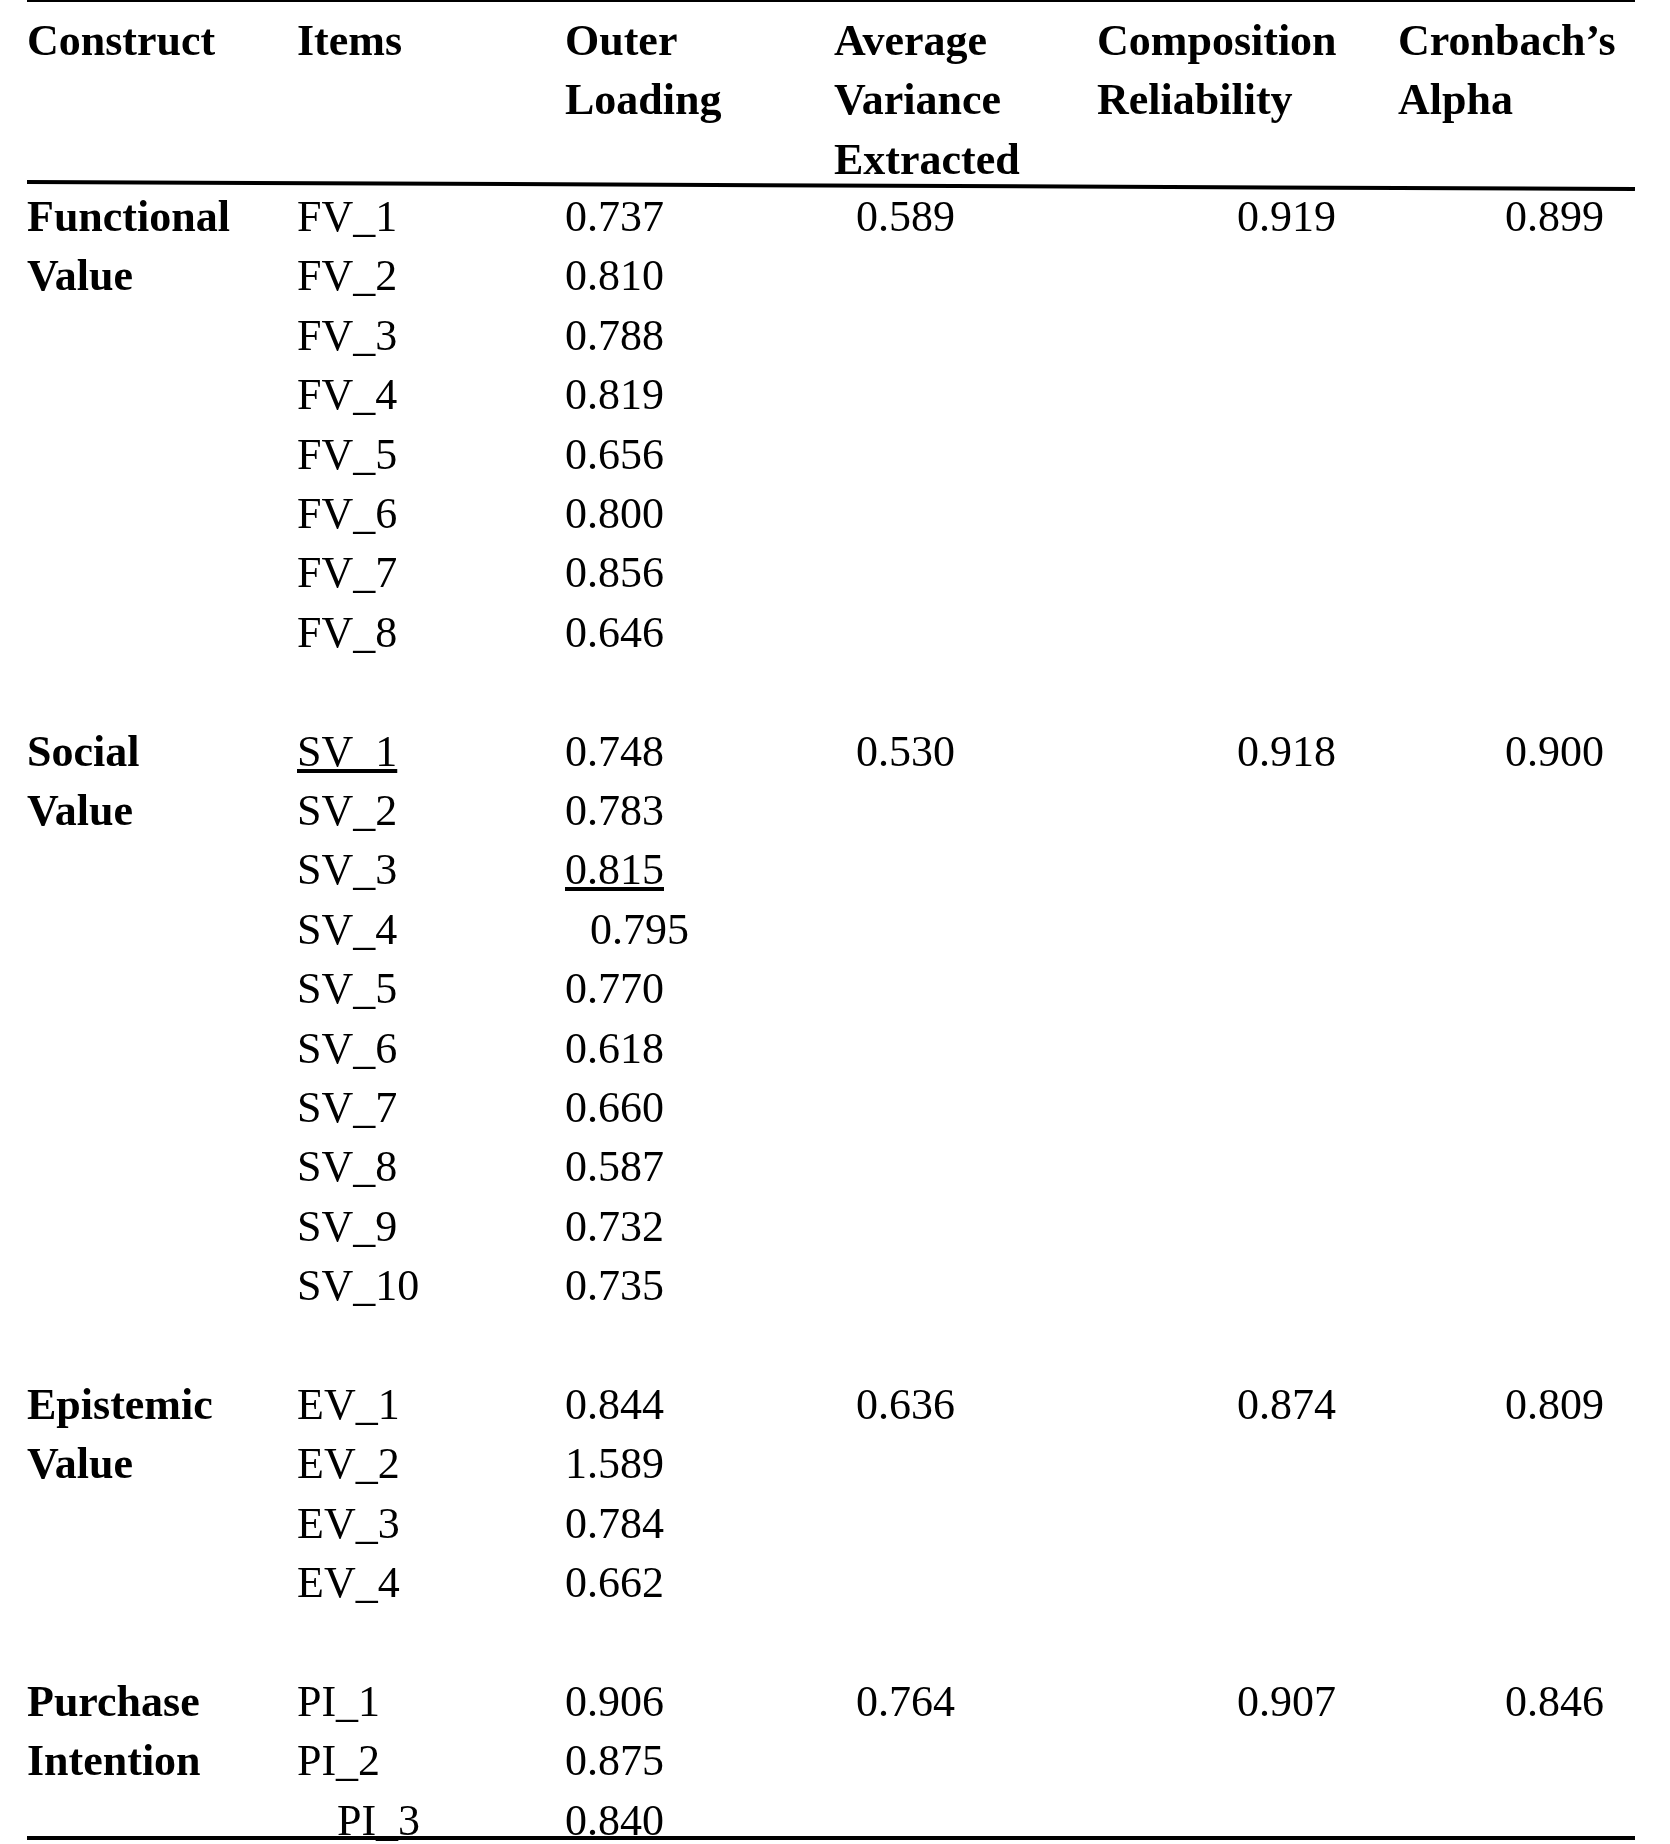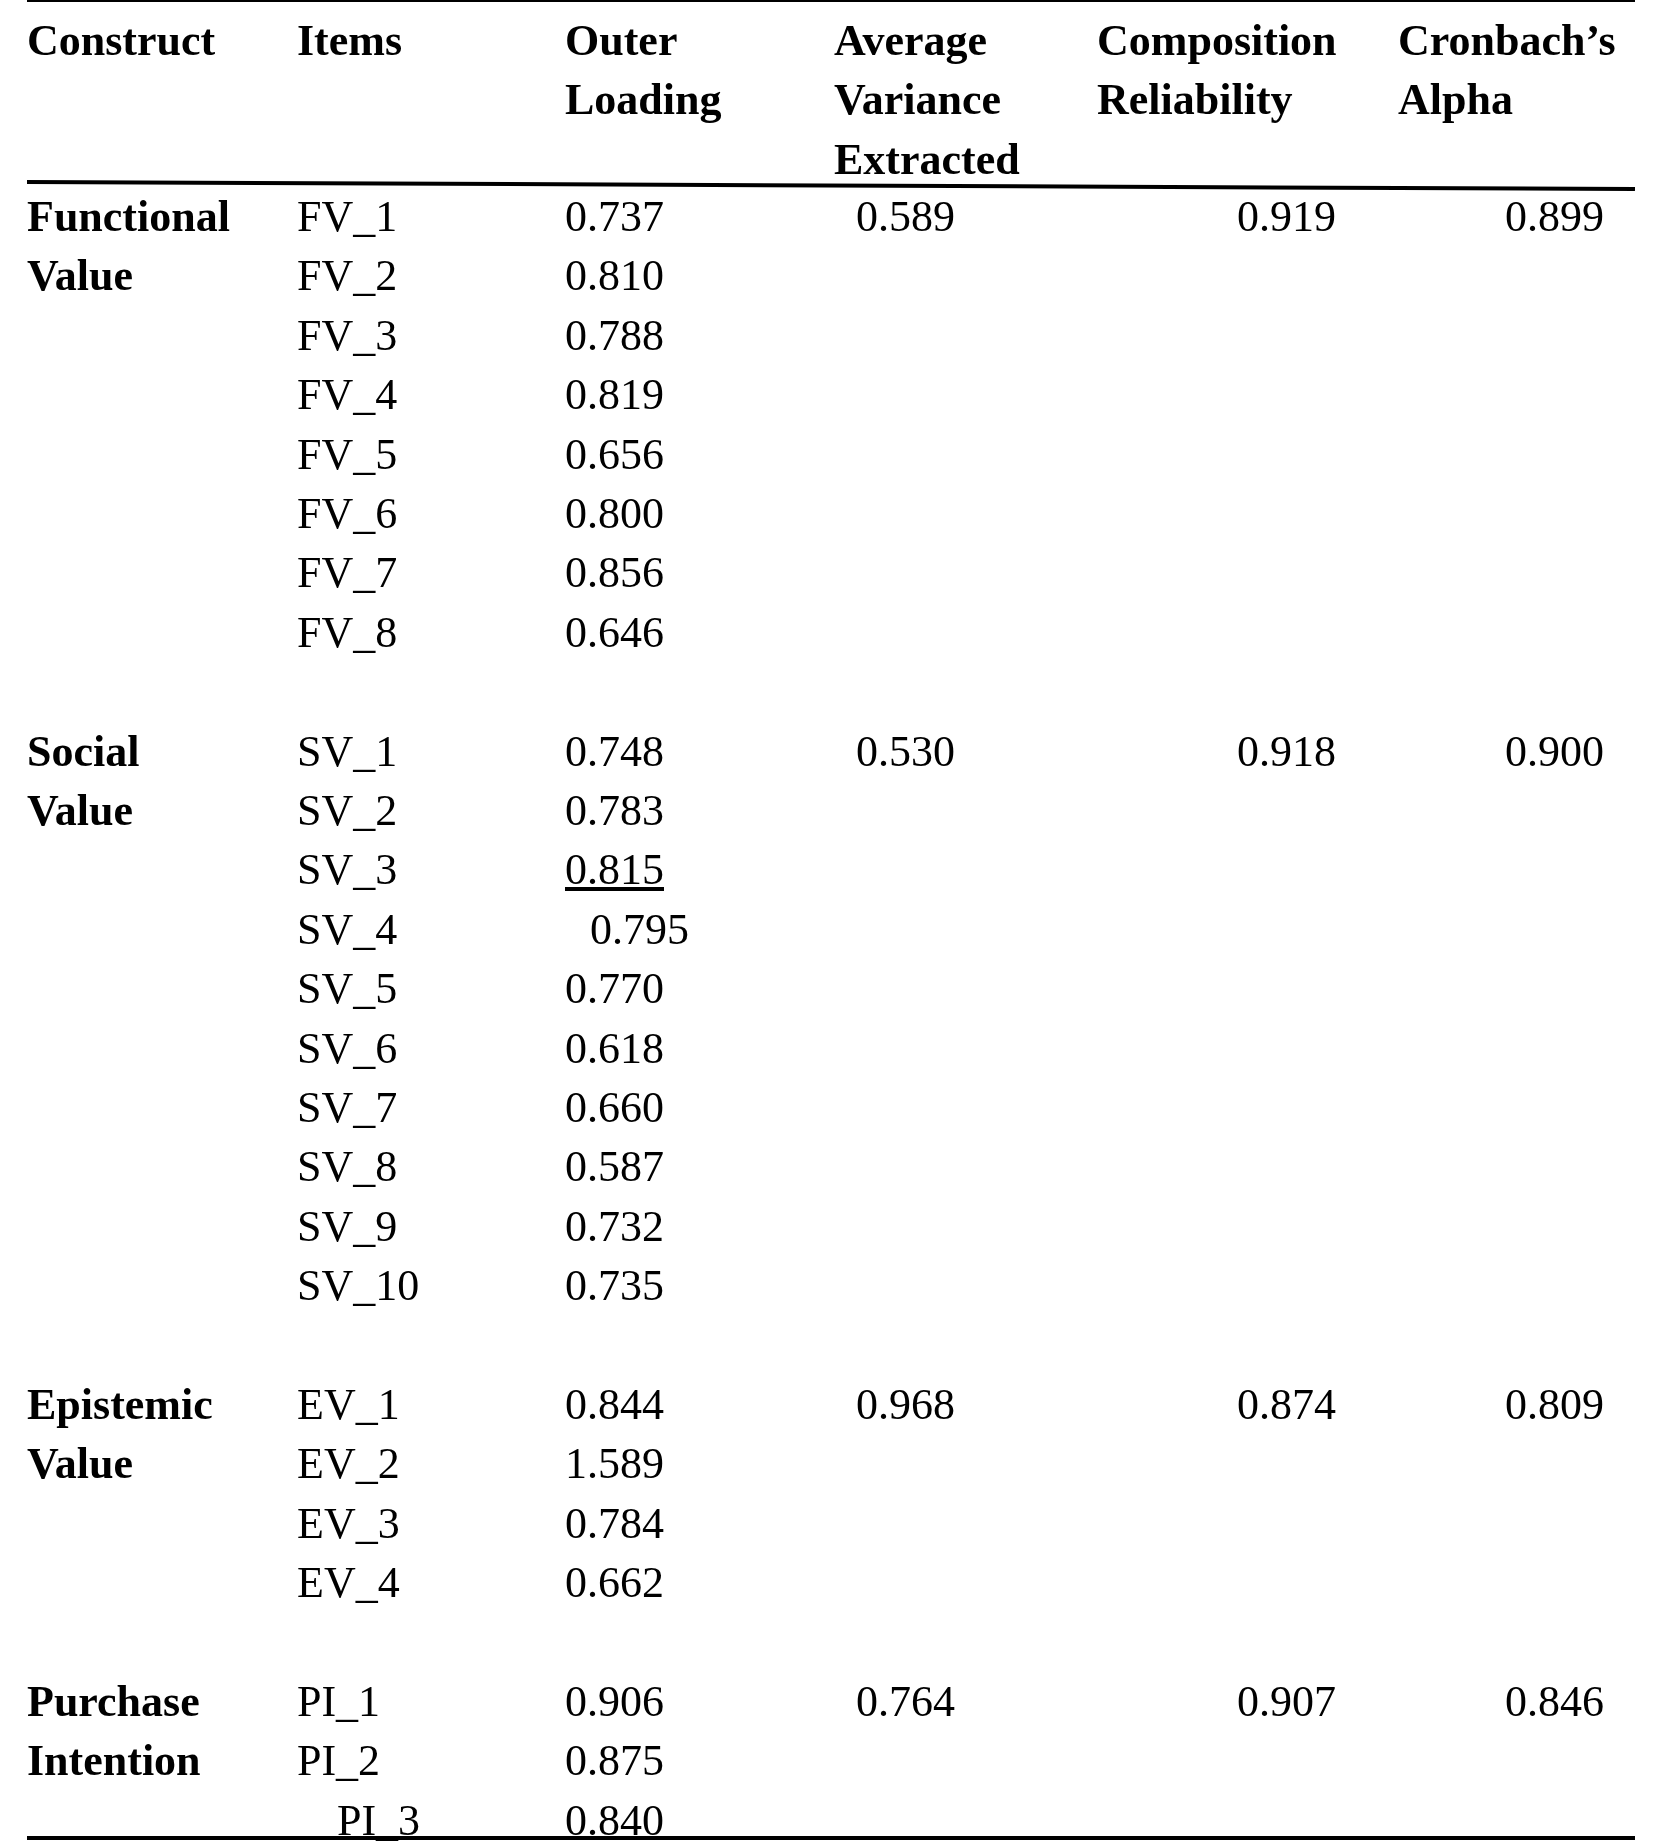--- a/index.html
+++ b/index.html
@@ -49,21 +49,21 @@
     <div class="cell " style="left: 565px; top: 473px;">0.800</div>
     <div class="cell " style="left: 297px; top: 532.4px;">FV_7</div>
     <div class="cell " style="left: 565px; top: 532.4px;">0.856</div>
     <div class="cell " style="left: 297px; top: 591.8px;">FV_8</div>
     <div class="cell " style="left: 565px; top: 591.8px;">0.646</div>
     <div class="cell " style="left: 856px; top: 176px;">0.589</div>
     <div class="cell  right" style="left: 1036px; width: 300px; top: 176px;">0.919</div>
     <div class="cell  right" style="left: 1304px; width: 300px; top: 176px;">0.899</div>
     <div class="cell construct" style="left: 27px; top: 710.6px;">Social</div>
     <div class="cell construct" style="left: 27px; top: 770px;">Value</div>
-    <div class="cell " style="left: 297px; top: 710.6px;">SV_1</div>
+    <div class="cell " style="left: 297px; top: 710.6px; text-decoration: underline;">SV_1</div>
     <div class="cell " style="left: 565px; top: 710.6px;">0.748</div>
     <div class="cell " style="left: 297px; top: 770px;">SV_2</div>
     <div class="cell " style="left: 565px; top: 770px;">0.783</div>
     <div class="cell " style="left: 297px; top: 829.4px;">SV_3</div>
     <div class="cell " style="left: 565px; top: 829.4px; text-decoration: underline;">0.815</div>
     <div class="cell " style="left: 297px; top: 888.8px;">SV_4</div>
     <div class="cell " style="left: 565px; top: 888.8px; margin-left: 25px;">0.795</div>
     <div class="cell " style="left: 297px; top: 948.2px;">SV_5</div>
     <div class="cell " style="left: 565px; top: 948.2px;">0.770</div>
     <div class="cell " style="left: 297px; top: 1007.6px;">SV_6</div>
@@ -82,21 +82,21 @@
     <div class="cell construct" style="left: 27px; top: 1364px;">Epistemic</div>
     <div class="cell construct" style="left: 27px; top: 1423.4px;">Value</div>
     <div class="cell " style="left: 297px; top: 1364px;">EV_1</div>
     <div class="cell " style="left: 565px; top: 1364px;">0.844</div>
     <div class="cell " style="left: 297px; top: 1423.4px;">EV_2</div>
     <div class="cell " style="left: 565px; top: 1423.4px;">1.589</div>
     <div class="cell " style="left: 297px; top: 1482.8px;">EV_3</div>
     <div class="cell " style="left: 565px; top: 1482.8px;">0.784</div>
     <div class="cell " style="left: 297px; top: 1542.2px;">EV_4</div>
     <div class="cell " style="left: 565px; top: 1542.2px;">0.662</div>
-    <div class="cell " style="left: 856px; top: 1364px;">0.968</div>
+    <div class="cell " style="left: 856px; top: 1364px;">0.636</div>
     <div class="cell  right" style="left: 1036px; width: 300px; top: 1364px;">0.874</div>
     <div class="cell  right" style="left: 1304px; width: 300px; top: 1364px;">0.809</div>
     <div class="cell construct" style="left: 27px; top: 1661px;">Purchase</div>
     <div class="cell construct" style="left: 27px; top: 1720.4px;">Intention</div>
     <div class="cell " style="left: 297px; top: 1661px;">PI_1</div>
     <div class="cell " style="left: 565px; top: 1661px;">0.906</div>
     <div class="cell " style="left: 297px; top: 1720.4px;">PI_2</div>
     <div class="cell " style="left: 565px; top: 1720.4px;">0.875</div>
     <div class="cell " style="left: 297px; top: 1779.8px; margin-left: 40px;">PI_3</div>
     <div class="cell " style="left: 565px; top: 1779.8px;">0.840</div>

